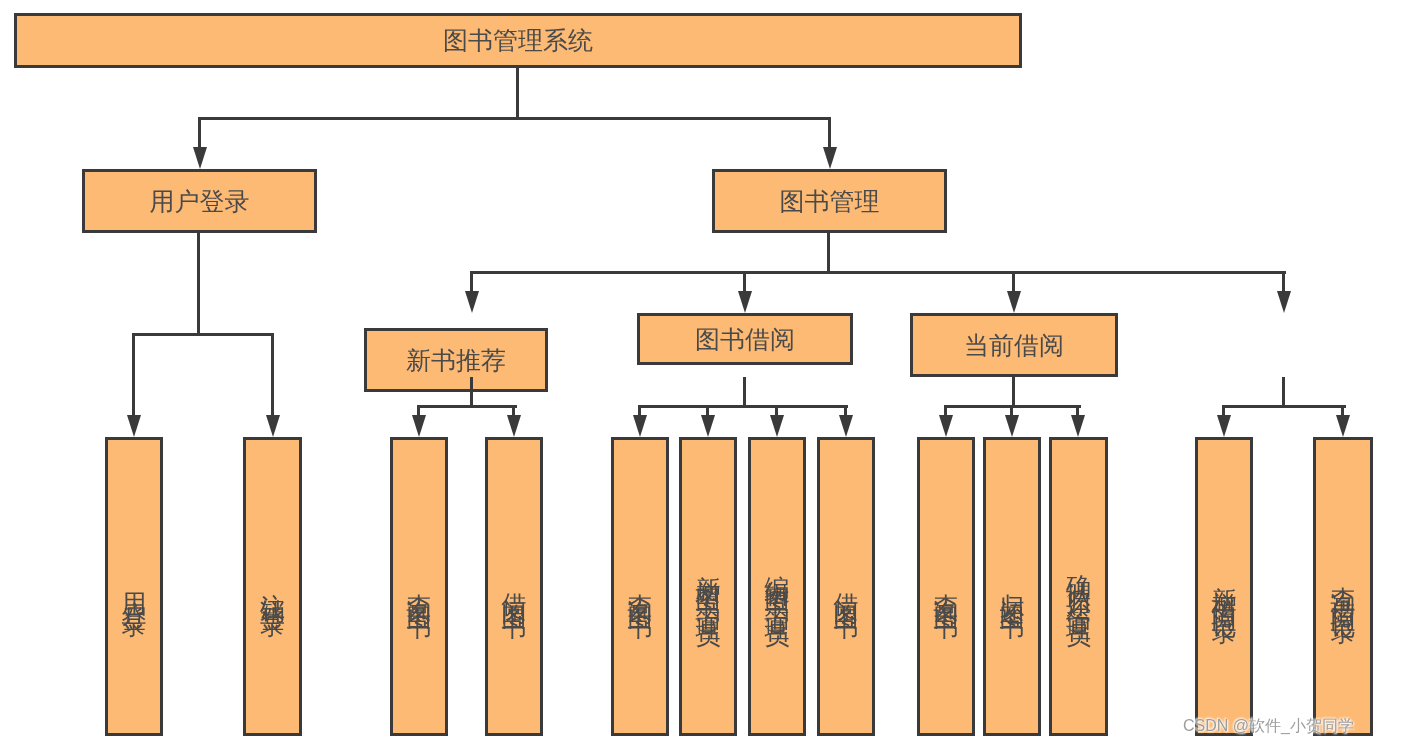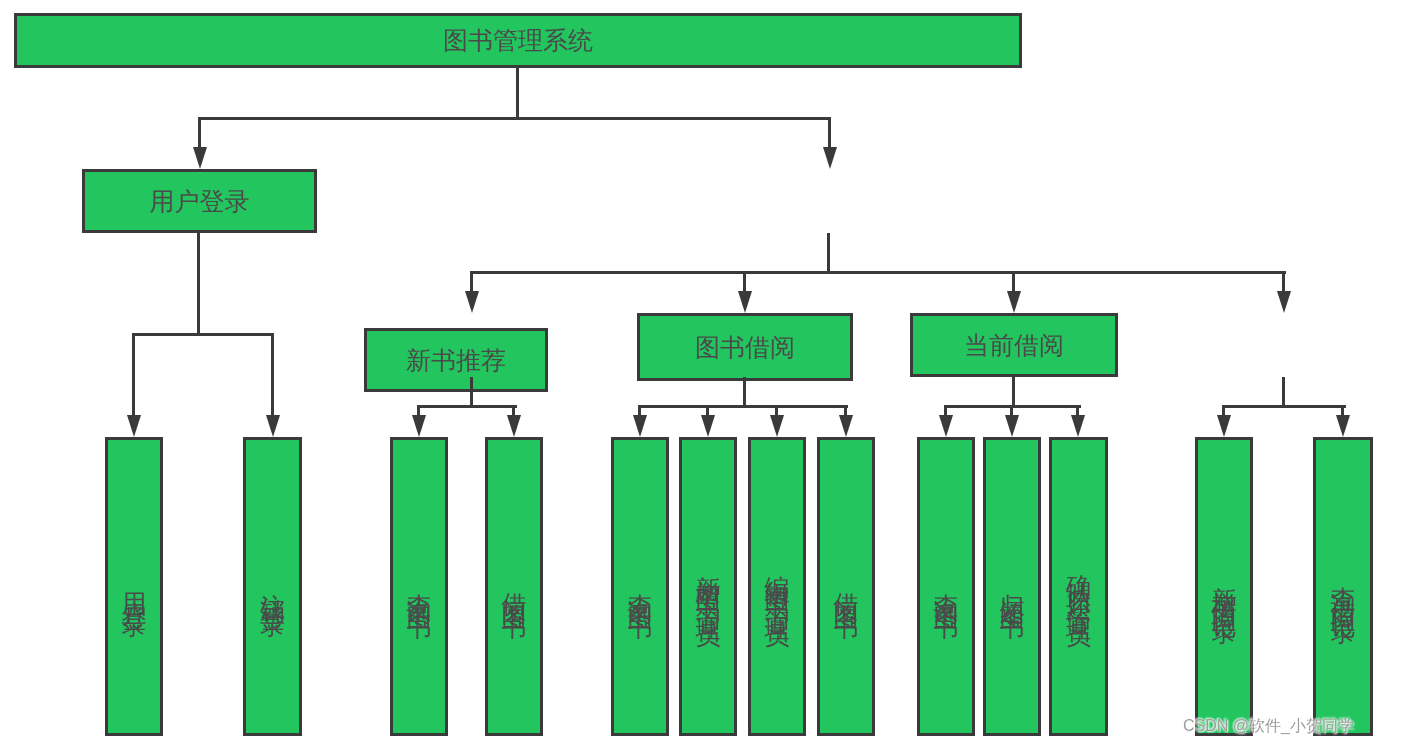--- a/index.html
+++ b/index.html
@@ -21,21 +21,21 @@
   
   .a{
     position:absolute;width:0;height:0;
     border-left:7px solid transparent;
     border-right:7px solid transparent;
     border-top:22px solid var(--line);
   }
   
   .node{
     position:absolute;box-sizing:border-box;
-    background:#22c55e;border:3px solid var(--line);
+    background:#fdba74;border:3px solid var(--line);
     display:flex;align-items:center;justify-content:center;
     color:var(--node-text);font-size:25px;
     white-space:nowrap;
   }
   
   .vlabel{
     writing-mode:vertical-rl;
     text-orientation:mixed;
     letter-spacing:7px;
     line-height:1;
@@ -62,20 +62,23 @@
   <div class="v" style="left:516px;top:68px;height:52px"></div>
   <div class="h" style="left:198px;top:117px;width:633px"></div>
   <div class="v" style="left:198px;top:120px;height:28px"></div>
   <div class="a" style="left:193px;top:147px"></div>
   <div class="v" style="left:828px;top:120px;height:28px"></div>
   <div class="a" style="left:823px;top:147px"></div>
 
   <div class="node" style="left:82px;top:169px;width:235px;height:64px">
     <span>用户登录</span>
   </div>
+  <div class="node" style="left:712px;top:169px;width:235px;height:64px">
+    <span>图书管理</span>
+  </div>
 
   <div class="v" style="left:197px;top:233px;height:103px"></div>
   <div class="h" style="left:132px;top:333px;width:142px"></div>
   <div class="v" style="left:132px;top:336px;height:80px"></div>
   <div class="a" style="left:127px;top:415px"></div>
   <div class="v" style="left:271px;top:336px;height:80px"></div>
   <div class="a" style="left:266px;top:415px"></div>
 
   <div class="v" style="left:827px;top:233px;height:41px"></div>
   <div class="h" style="left:470px;top:271px;width:816px"></div>
@@ -84,21 +87,21 @@
   <div class="v" style="left:743px;top:274px;height:19px"></div>
   <div class="a" style="left:738px;top:291px"></div>
   <div class="v" style="left:1012px;top:274px;height:19px"></div>
   <div class="a" style="left:1007px;top:291px"></div>
   <div class="v" style="left:1282px;top:274px;height:19px"></div>
   <div class="a" style="left:1277px;top:291px"></div>
 
   <div class="node" style="left:364px;top:328px;width:184px;height:64px">
     <span>新书推荐</span>
   </div>
-  <div class="node" style="left:637px;top:313px;width:216px;height:68px">
+  <div class="node" style="left:637px;top:313px;width:216px;height:52px">
     <span>图书借阅</span>
   </div>
   <div class="node" style="left:910px;top:313px;width:208px;height:64px">
     <span>当前借阅</span>
   </div>
 
   <div class="v" style="left:470px;top:377px;height:31px"></div>
   <div class="h" style="left:417px;top:405px;width:100px"></div>
   <div class="v" style="left:417px;top:408px;height:9px"></div>
   <div class="a" style="left:412px;top:415px"></div>

